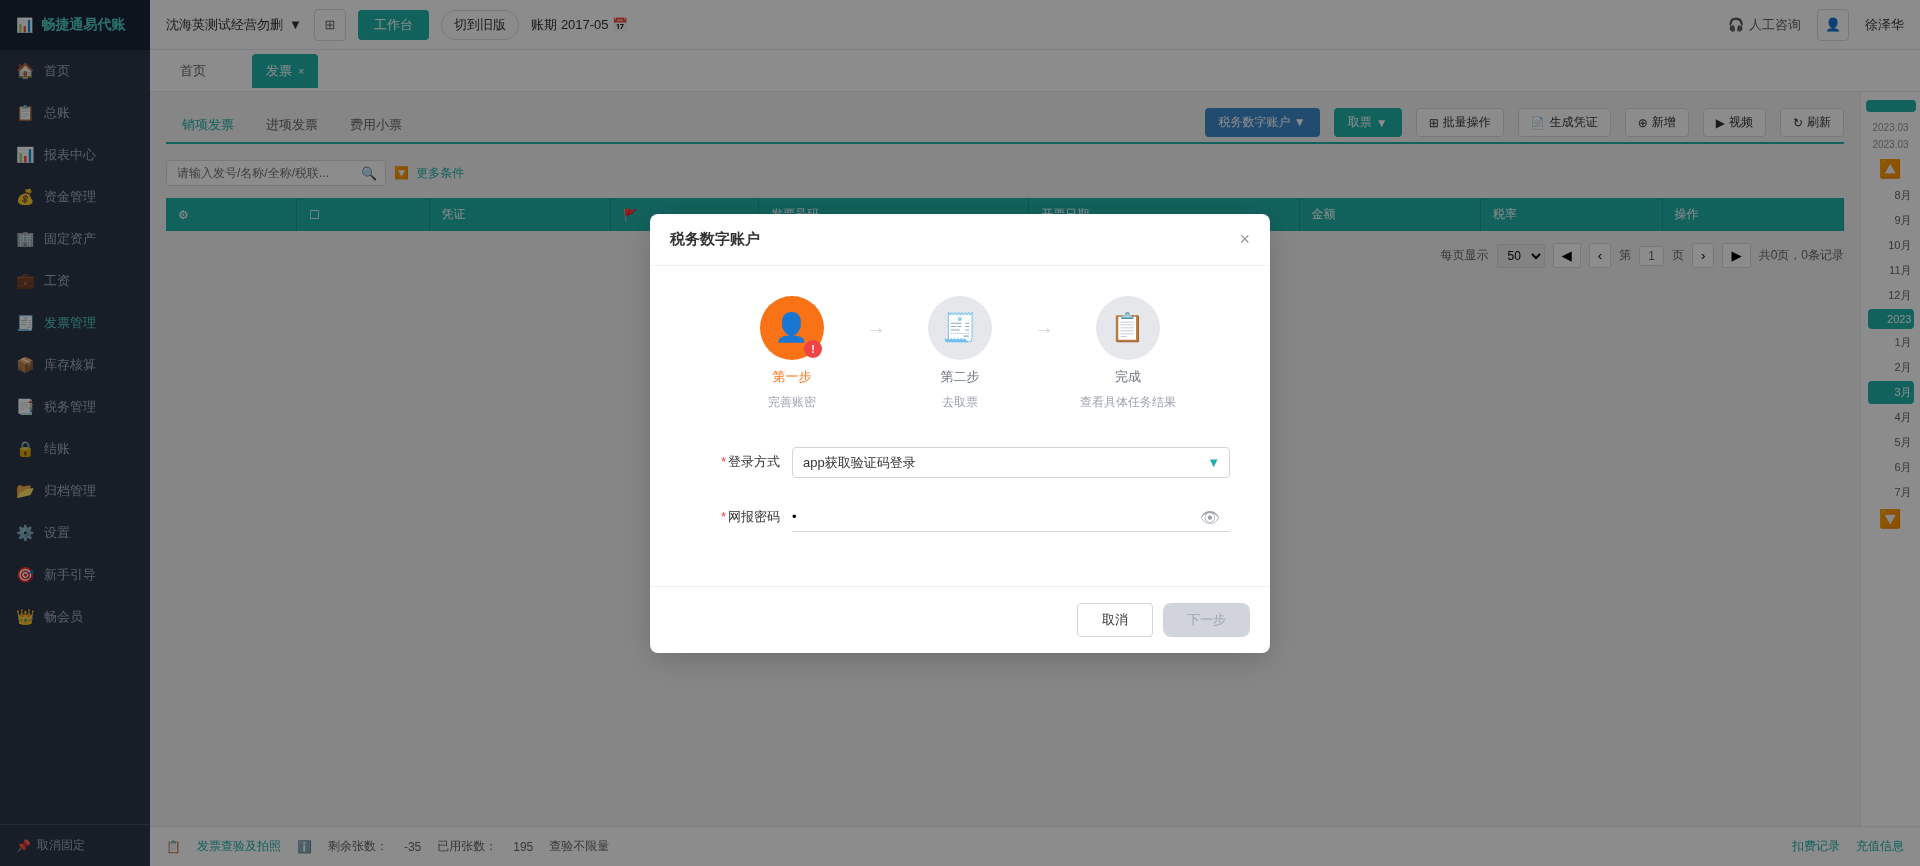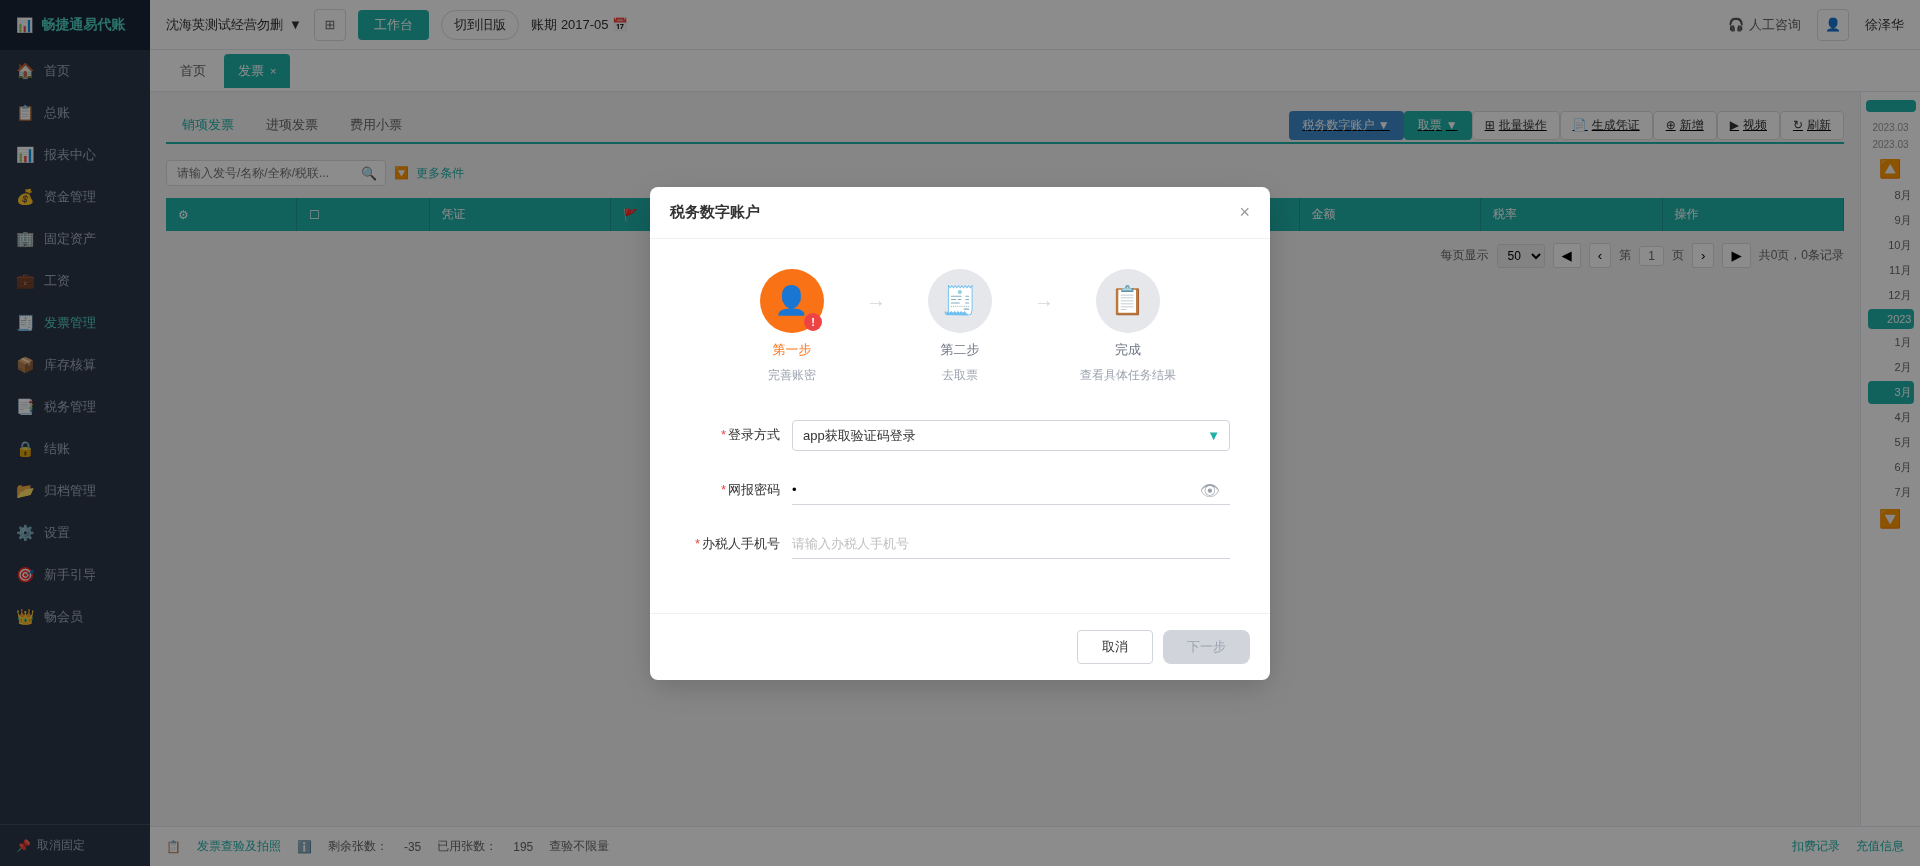--- a/index.html
+++ b/index.html
@@ -27,21 +27,21 @@
     .work-desk-btn { background: #20b2aa; color: #fff; border: none; padding: 6px 16px; border-radius: 4px; cursor: pointer; font-size: 13px; }
     .switch-btn { background: #fff; border: 1px solid #ddd; padding: 5px 12px; border-radius: 15px; cursor: pointer; font-size: 13px; color: #333; }
     .period-info { display: flex; align-items: center; gap: 4px; font-size: 13px; color: #333; }
     .header-right { margin-left: auto; display: flex; align-items: center; gap: 16px; }
     .customer-service { display: flex; align-items: center; gap: 4px; color: #666; font-size: 13px; cursor: pointer; }
     .user-name { color: #333; font-size: 13px; }
 
     
     .tab-bar { height: 42px; background: #fff; display: flex; align-items: center; padding: 0 16px; border-bottom: 1px solid #e2e8f0; gap: 4px; }
     .tab-item { display: flex; align-items: center; gap: 6px; padding: 8px 14px; border-radius: 4px 4px 0 0; cursor: pointer; font-size: 13px; color: #666; }
-    .tab-item.active { background: #20b2aa; color: #fff; }
+    .tab-item.active { background: #20b2aa; color: #fff; margin-left: 28px; }
     .tab-close { font-size: 11px; cursor: pointer; }
 
     
     .content-area { flex: 1; display: flex; overflow: hidden; }
     .main-content { flex: 1; padding: 16px; overflow: auto; background: #f5f5f5; }
 
     
     .sub-tabs { display: flex; gap: 0; margin-bottom: 16px; border-bottom: 2px solid #20b2aa; }
     .sub-tab { padding: 8px 16px; cursor: pointer; font-size: 13px; color: #666; }
     .sub-tab.active { color: #20b2aa; border-bottom: 2px solid #20b2aa; margin-bottom: -2px; font-weight: 500; }
@@ -235,21 +235,21 @@
         <div class="sub-tabs">
           <div class="sub-tab active">
             <span>销项发票</span>
           </div>
           <div class="sub-tab">
             <span>进项发票</span>
           </div>
           <div class="sub-tab">
             <span>费用小票</span>
           </div>
-          <div style="margin-left:auto; display:flex; align-items:center; gap:0;text-decoration:underline;">
+          <div style="margin-left:auto; display:flex; align-items:flex-start; gap:14px;">
             <button class="btn-primary">
               <span>税务数字账户</span>
               <span> ▼</span>
             </button>
             <button class="btn-get-ticket">
               <span>取票</span>
               <span> ▼</span>
             </button>
             <button class="btn-outline">
               <span>⊞</span>
@@ -411,24 +411,20 @@
       </div>
 
       <div class="form-row">
         <span class="form-label required">网报密码</span>
         <div class="pwd-wrap">
           <input class="input-underline" type="password" value="a" style="">
           <span class="pwd-toggle">👁</span>
         </div>
       </div>
 
-      <div class="form-row">
-        <span class="form-label required">办税人手机号</span>
-        <input class="input-underline" type="text" placeholder="请输入办税人手机号" style="">
-      </div>
     </div>
 
     <div class="modal-footer">
       <button class="btn-cancel">取消</button>
       <button class="btn-next">下一步</button>
     </div>
   </div>
 </div>
 
 </body></html>

